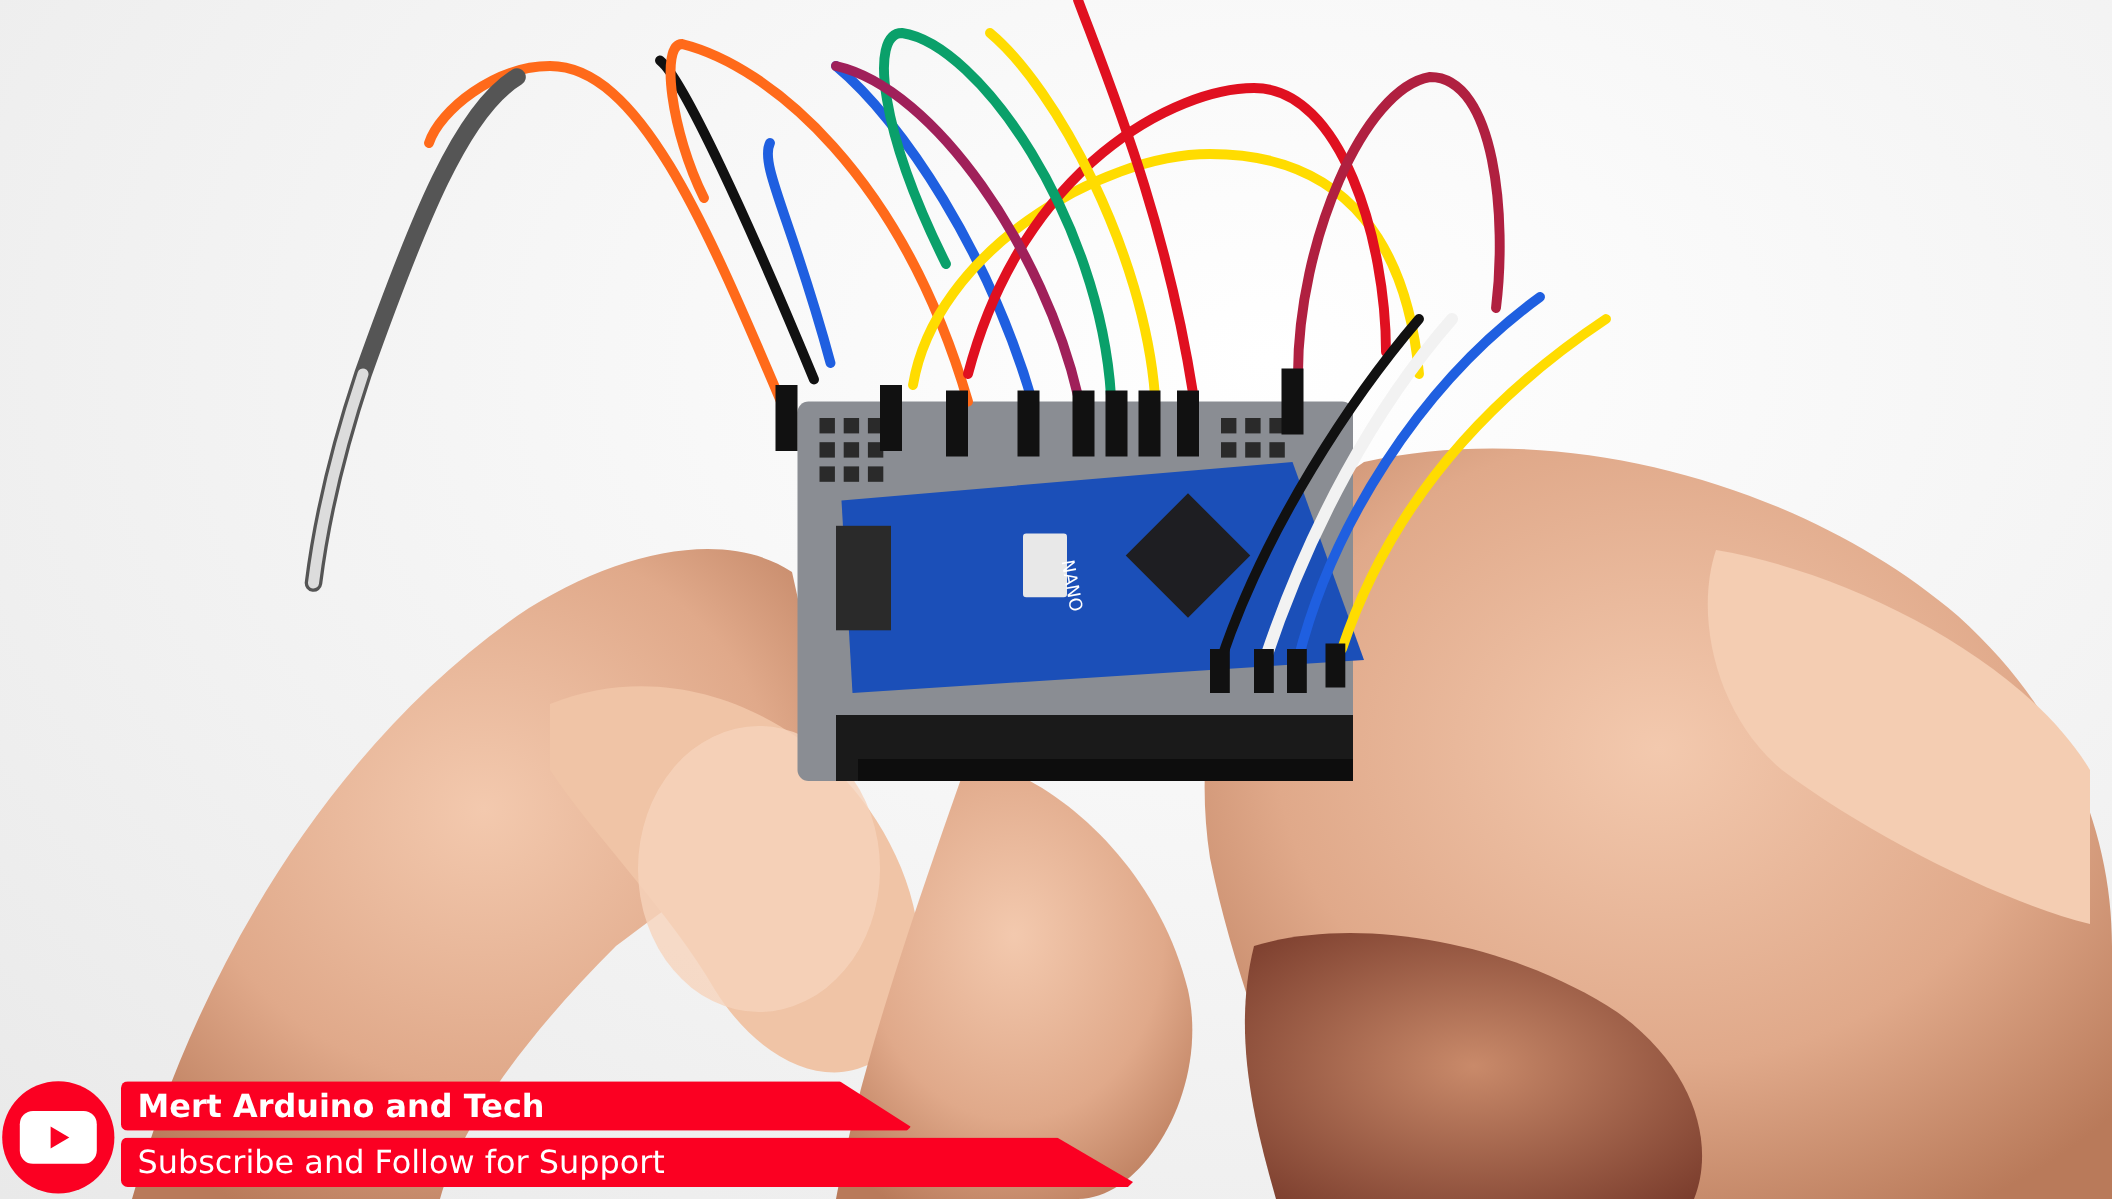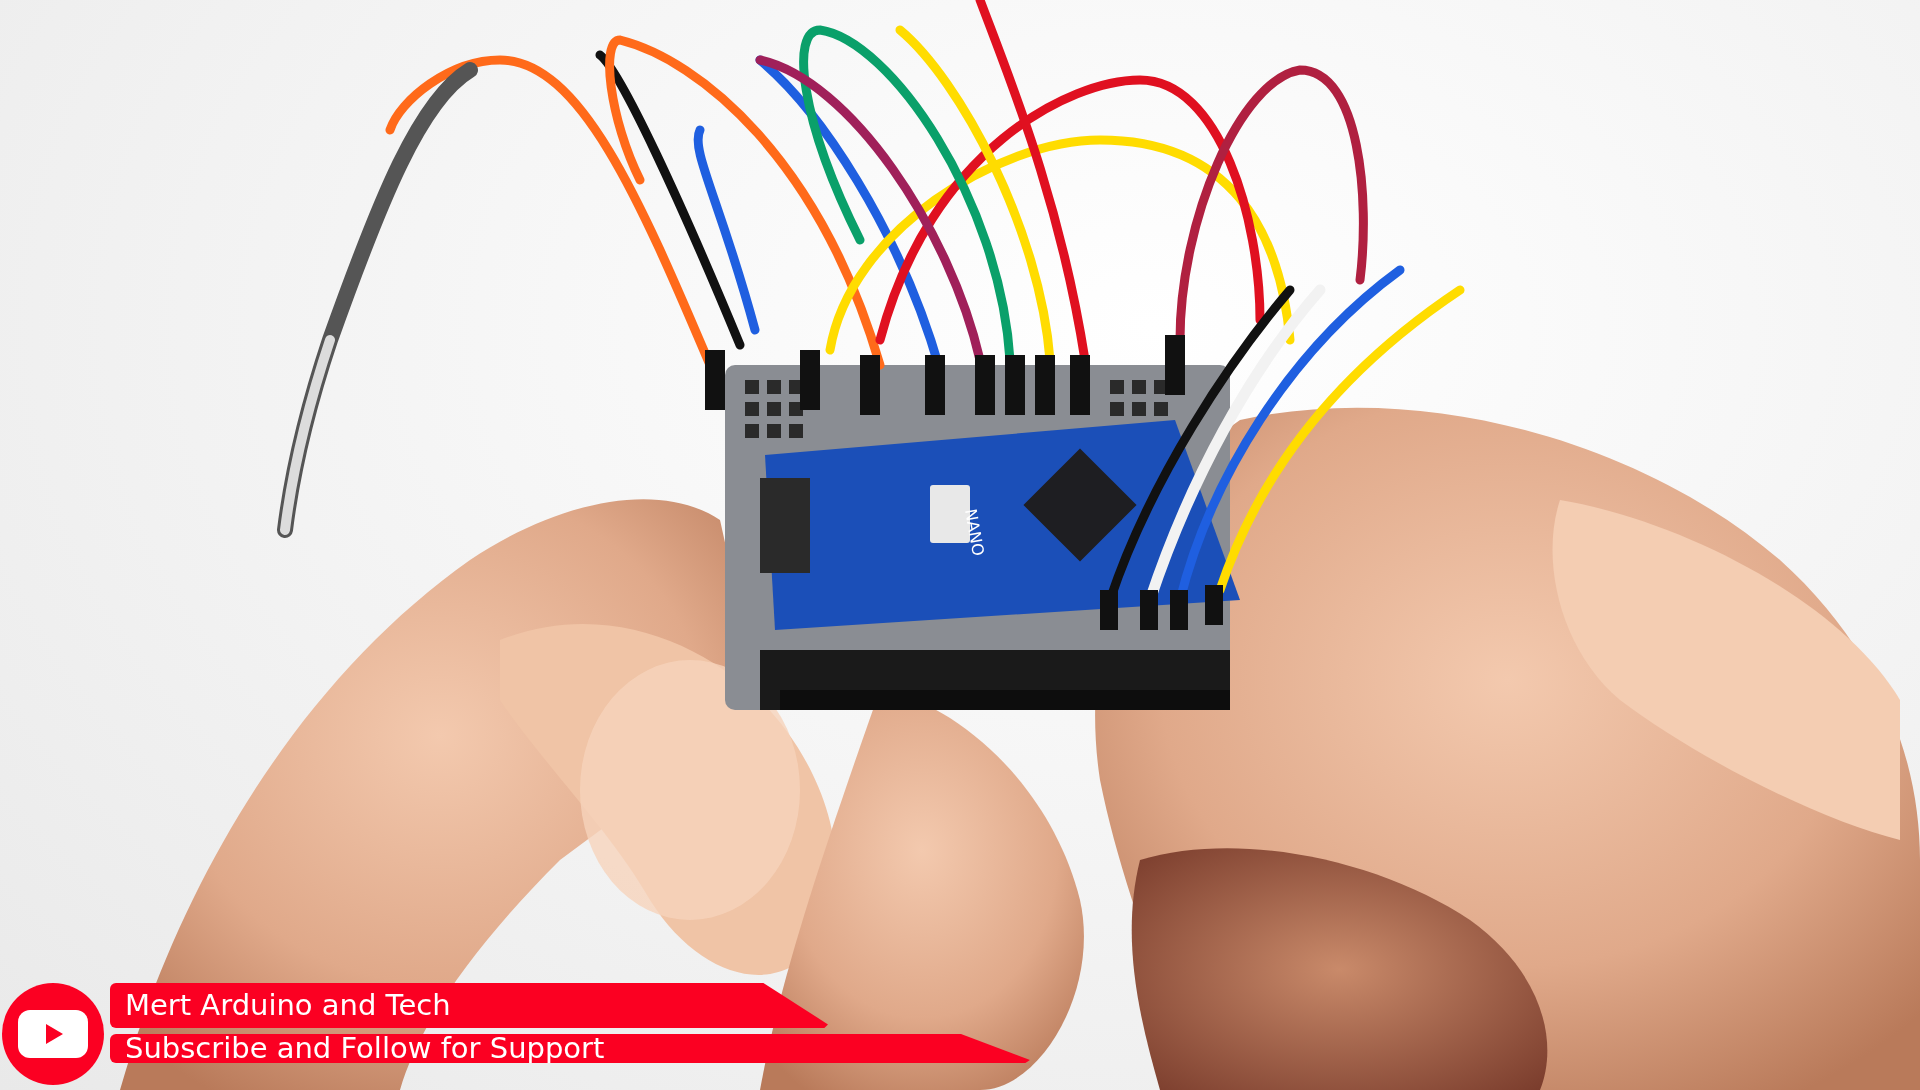--- a/index.html
+++ b/index.html
@@ -26,22 +26,22 @@
     content: ""; position: absolute; left: 28px; top: 14px;
     border-left: 17px solid #fb0022; border-top: 10px solid transparent; border-bottom: 10px solid transparent;
   }
   .banner {
     position: absolute; left: 110px; background: #fb0022; color: #ffffff;
     font-family: "DejaVu Sans", sans-serif; font-size: 29px; line-height: 1;
     display: flex; align-items: center; padding-left: 15px; box-sizing: border-box;
     border-radius: 6px 4px 4px 6px;
   }
   .banner-1 { top: 983px; height: 45px; width: 718px;
-    clip-path: polygon(0 0, 91% 0, 100% 92%, 99.5% 100%, 0 100%); }
-  .banner-2 { top: 1034px; height: 29px; width: 920px;
+    clip-path: polygon(0 0, 91% 0, 100% 92%, 99.5% 100%, 0 100%); font-weight: bold; }
+  .banner-2 { top: 1034px; height: 45px; width: 920px;
     clip-path: polygon(0 0, 92.5% 0, 100% 90%, 99.5% 100%, 0 100%); }
 </style>
 </head>
 <body>
 
 <div class="scene">
   <svg width="1920" height="1090" viewBox="0 0 1920 1090">
     <defs>
       <radialGradient id="skin" cx="50%" cy="40%" r="70%">
         <stop offset="0%" stop-color="#f3c9ae"></stop>

